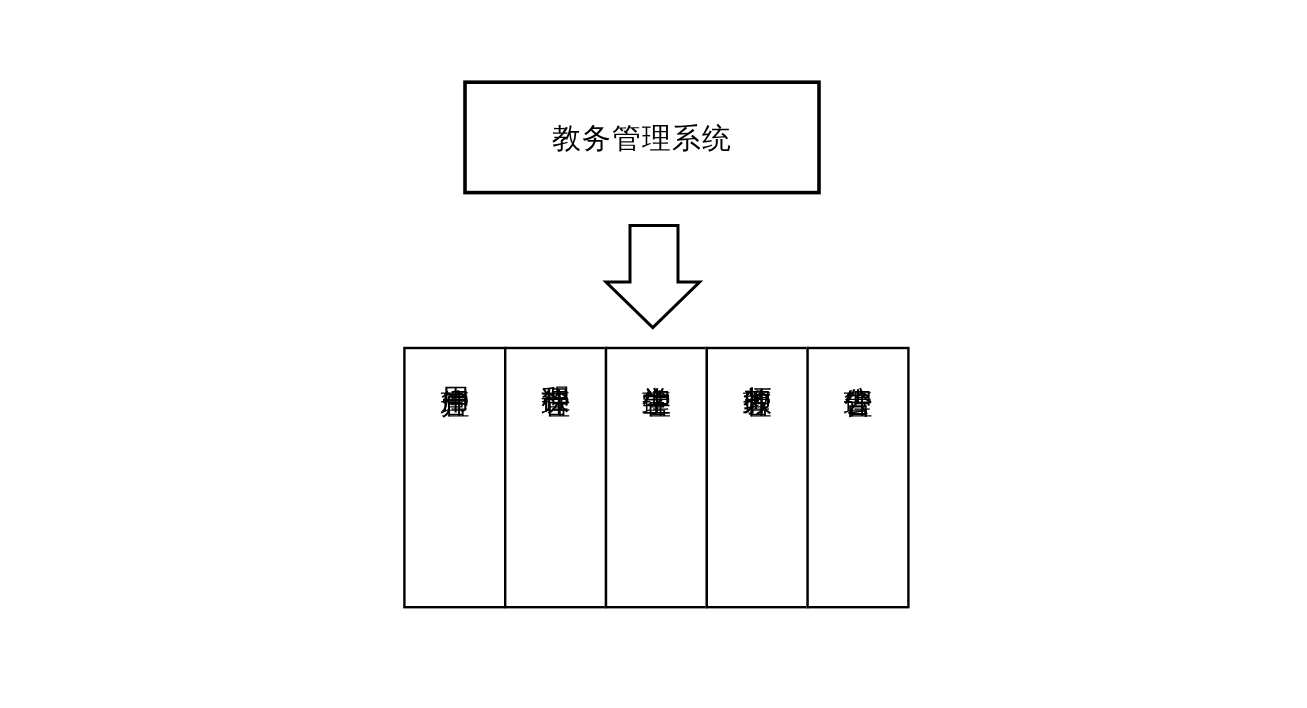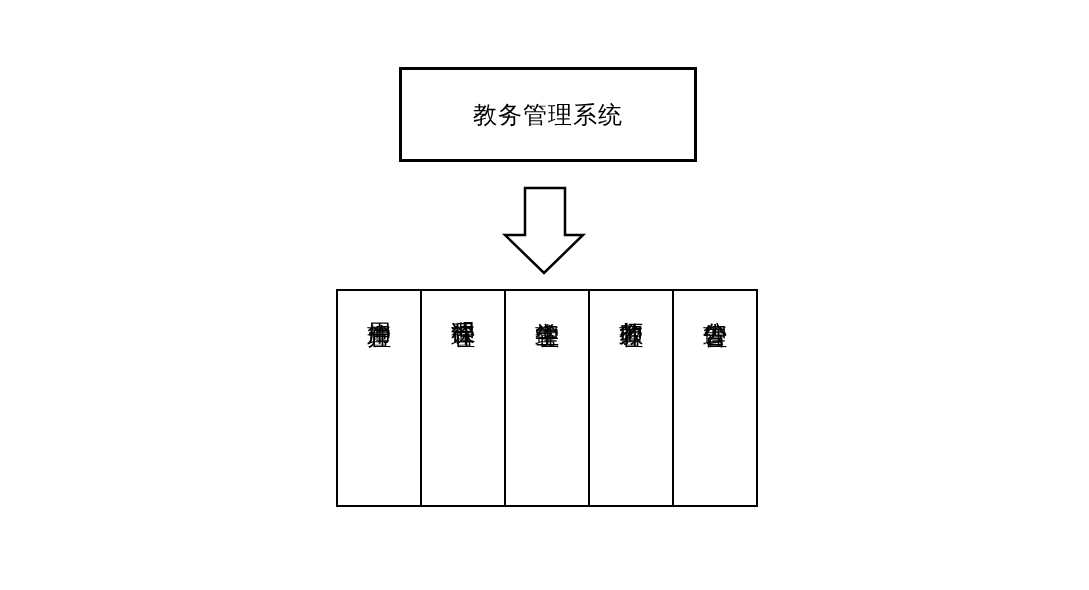--- a/index.html
+++ b/index.html
@@ -11,21 +11,21 @@
     position: relative;
     width: 1089px;
     height: 590px;
     background: #ffffff;
     font-family: "DejaVu Sans", "Liberation Sans", sans-serif;
     color: #000000;
     overflow: hidden;
   }
   .root-node {
     position: absolute;
-    left: 399px;
+    left: 386px;
     top: 67px;
     width: 298px;
     height: 95px;
     border: 3px solid #000000;
     box-sizing: border-box;
     display: flex;
     align-items: center;
     justify-content: center;
   }
   .root-node .label {

